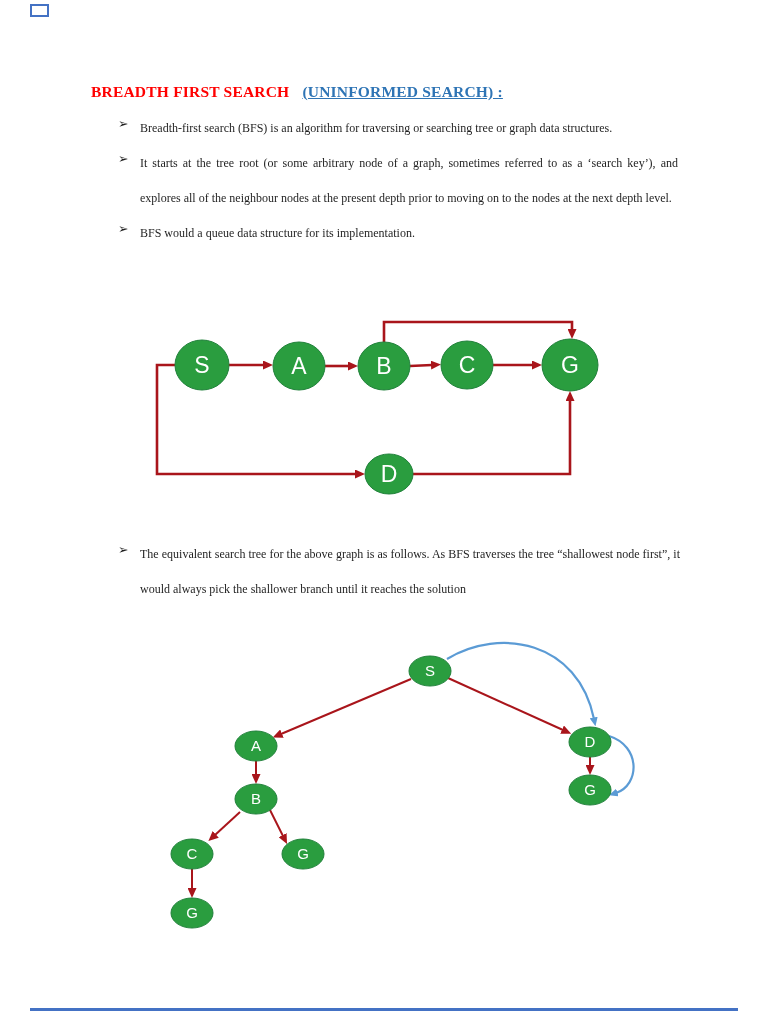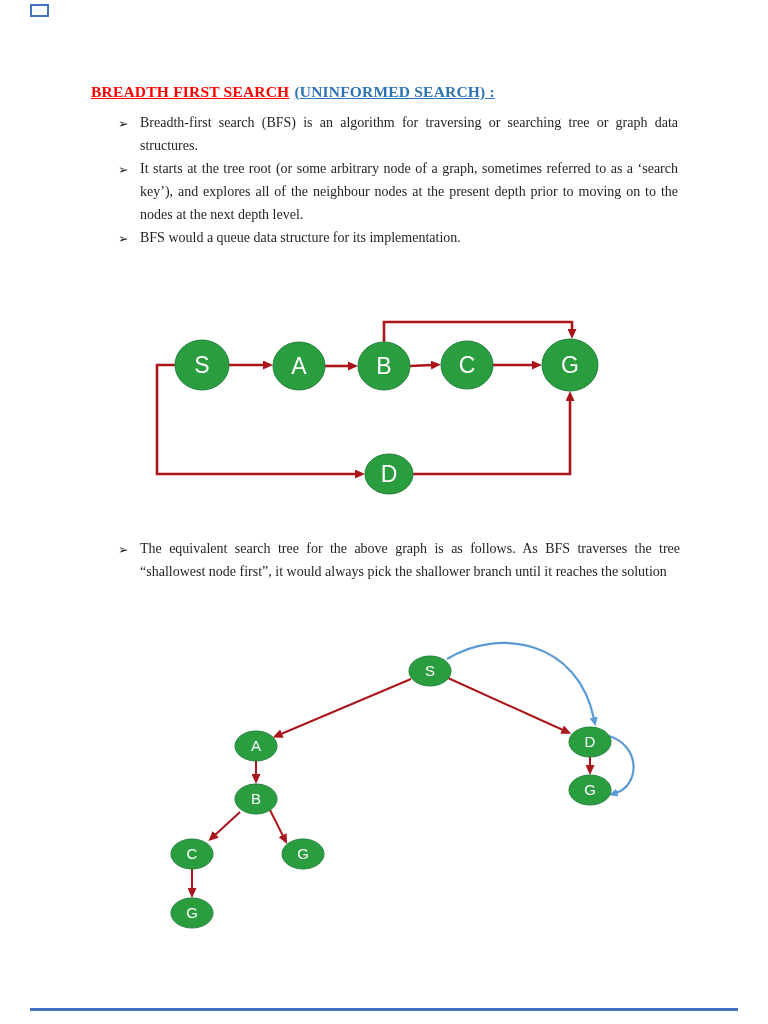--- a/index.html
+++ b/index.html
@@ -6,28 +6,28 @@
   html,body { width:768px; height:1024px; background:#ffffff; overflow:hidden; }
   body { position:relative; font-family:"Liberation Serif", serif; color:var(--text,#1f1f1f); }
 
   .artifact-top { position:absolute; left:30px; top:4px; width:19px; height:13px;
                   border:2px solid var(--frame-blue,#4472c4); }
   .artifact-bottom { position:absolute; left:30px; top:1008px; width:708px; height:3px;
                      background:var(--frame-blue,#4472c4); }
 
   .title { position:absolute; left:91px; top:83px; font-size:15.5px; font-weight:bold;
            letter-spacing:.2px; white-space:nowrap; }
-  .title .t-red  { color:var(--title-red,#ff0000); text-decoration:underline; }
-  .title .t-blue { color:var(--title-blue,#2e74b5); text-decoration:underline; margin-left:5px;font-family:Liberation Serif, serif; }
+  .title .t-red  { color:var(--title-red,#ff0000); }
+  .title .t-blue { color:var(--title-blue,#2e74b5); text-decoration:underline; margin-left:13px;font-family:Liberation Serif, serif; }
 
   .bullets { position:absolute; left:118px; top:111px; width:560px; }
   .bullet { display:flex; align-items:flex-start; }
   .bullet .marker { flex:0 0 22px; font-family:"DejaVu Sans", sans-serif; font-size:12.5px;
                     line-height:25.4px; color:#1f1f1f; }
-  .bullet .btext { flex:1; font-size:14px; line-height:23px; text-align:justify; }
+  .bullet .btext { flex:1; font-size:12px; line-height:35px; text-align:justify; }
 
   .tree-intro { position:absolute; left:118px; top:537px; width:562px; }
 
   .diagram-graph { position:absolute; left:140px; top:306px; }
   .diagram-tree  { position:absolute; left:150px; top:633px; }
 
   .node { fill:var(--node-green,#2a9d3f); stroke:var(--node-green-dark,#20813a); stroke-width:1; }
   .node-label { fill:#ffffff; font-family:"Liberation Sans", sans-serif; text-anchor:middle; }
   .node-label.big { font-size:23px; }
   .node-label.small { font-size:15px; }

